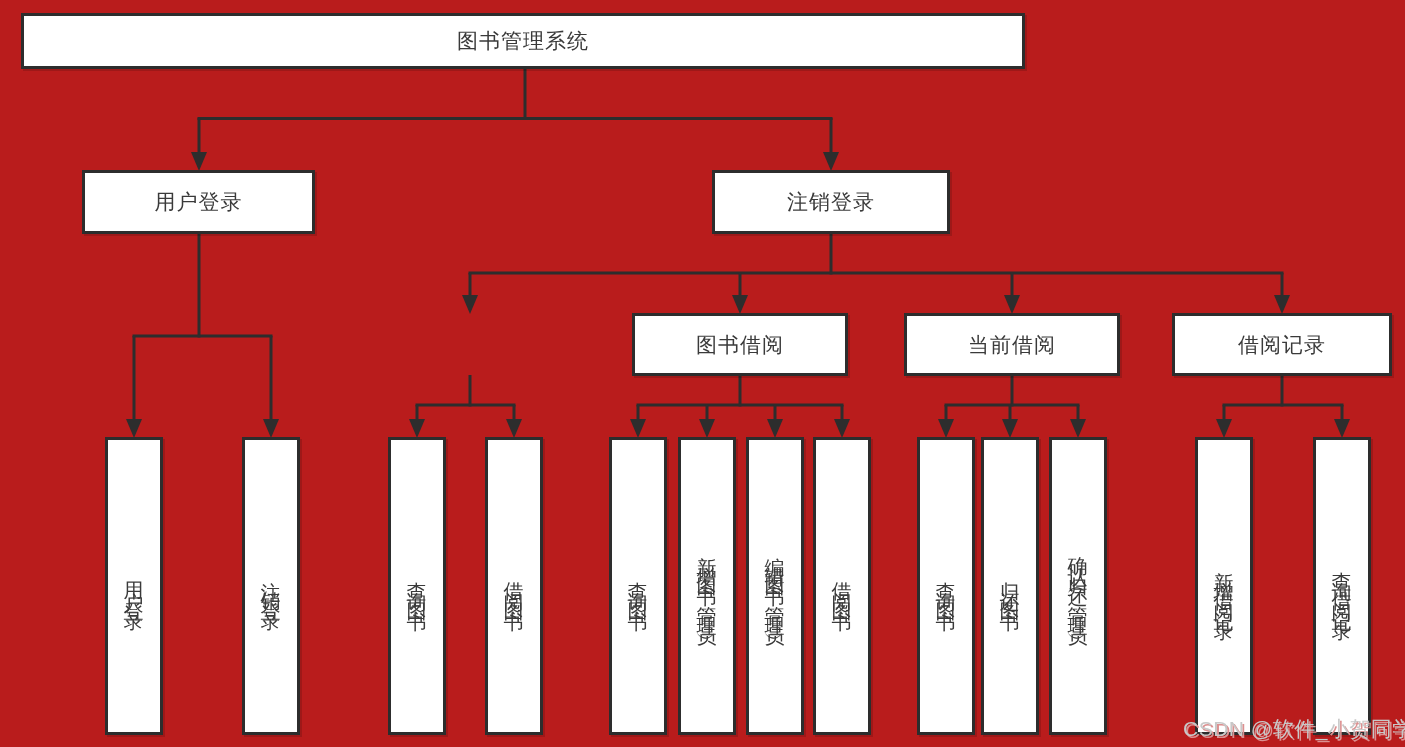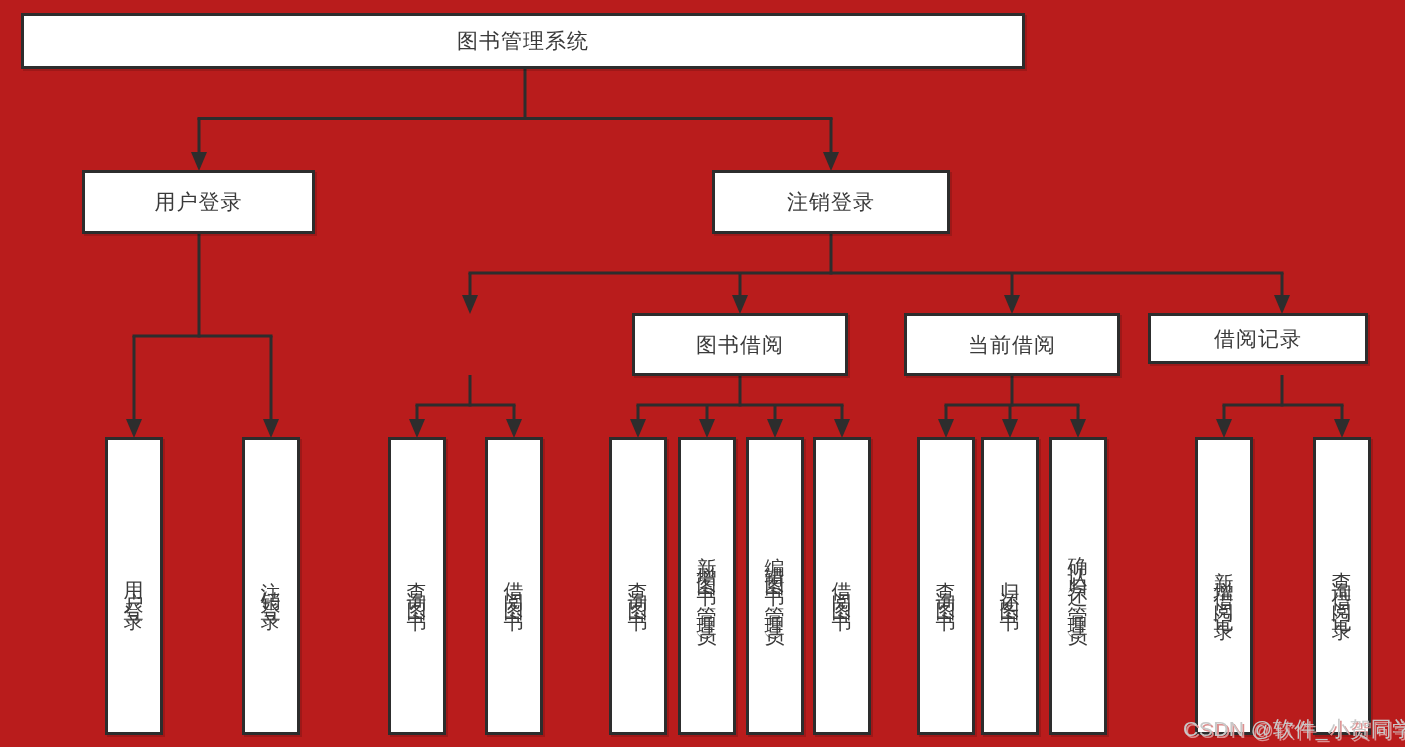--- a/index.html
+++ b/index.html
@@ -105,21 +105,21 @@
   <div class="hbox" style="left:712px;top:170px;width:238px;height:64px">
     <span>注销登录</span>
   </div>
 
   <div class="hbox" style="left:632px;top:313px;width:216px;height:63px">
     <span>图书借阅</span>
   </div>
   <div class="hbox" style="left:904px;top:313px;width:216px;height:63px">
     <span>当前借阅</span>
   </div>
-  <div class="hbox" style="left:1148px;top:313px;width:220px;height:51px">
+  <div class="hbox" style="left:1172px;top:313px;width:220px;height:63px">
     <span>借阅记录</span>
   </div>
 
   <div class="vbox" style="left:105px">
     <span>用户登录</span>
   </div>
   <div class="vbox" style="left:242px">
     <span>注销登录</span>
   </div>
   <div class="vbox" style="left:388px">

